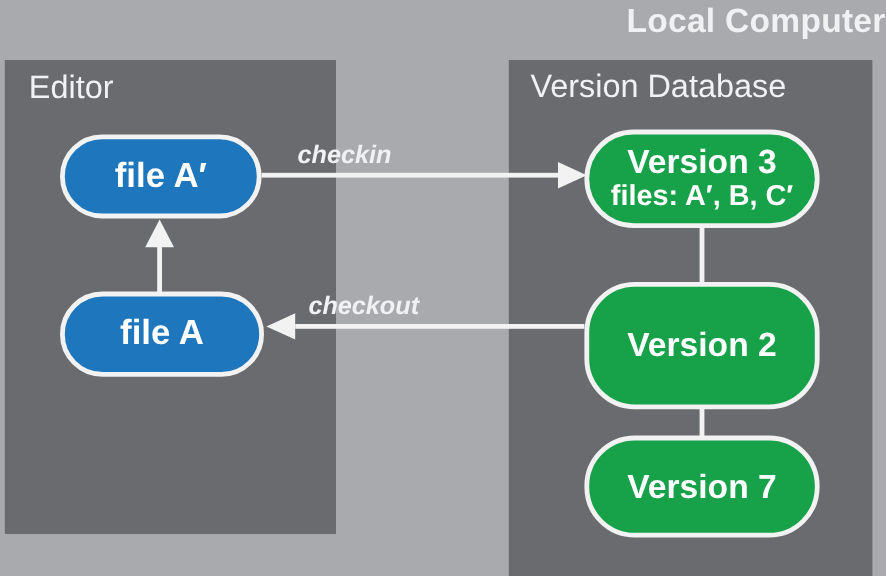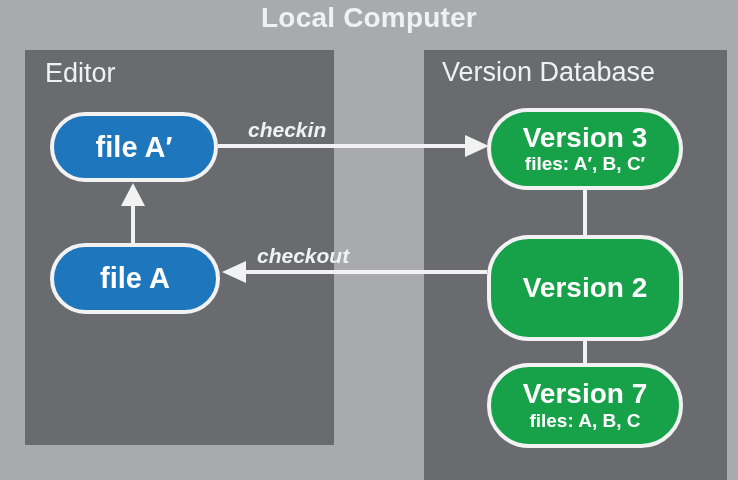--- a/index.html
+++ b/index.html
@@ -11,21 +11,21 @@
     position: relative;
     width: 738px;
     height: 480px;
     background: var(--background, #a8aaad);
     overflow: hidden;
   }
   .title {
     position: absolute;
     left: 0; top: 2px;
     width: 100%;
-    text-align: center;
+    text-align: right;
     font-size: 28px;
     font-weight: 700;
     color: var(--text-light, #f0f1f2);
     letter-spacing: 0.2px;
   }
   .panel {
     position: absolute;
     background: var(--panel, #6a6b6e);
   }
   .panel-label {
@@ -53,21 +53,21 @@
     font-weight: 700;
     line-height: 1;
   }
   .v-name {
     font-size: 28px;
     font-weight: 600;
     line-height: 1.05;
     text-align: right;
   }
   .v-files {
-    font-size: 19px;
+    font-size: 24px;
     font-weight: 700;
     line-height: 1.15;
     margin-top: 1px;
   }
   .hline {
     position: absolute;
     height: 4px;
     background: var(--line, #f2f2f3);
   }
   .vline {
@@ -100,21 +100,21 @@
     font-style: italic;
   }
 </style>
 </head>
 <body>
 
 <div class="stage">
 
   <div class="title">Local Computer</div>
 
-  <div class="panel" style="left:25px; top:50px; width:309px; height:395px;">
+  <div class="panel" style="left:4px; top:50px; width:276px; height:395px;">
     <div class="panel-label" style="left:20px; top:8px;">Editor</div>
   </div>
 
   <div class="panel" style="left:424px; top:50px; width:303px; height:474px;">
     <div class="panel-label" style="left:18px; top:7px;">Version Database</div>
   </div>
 
   <div class="hline" style="left:218px; top:144px; width:248px;"></div>
   <div class="tri tri-right" style="left:465px; top:135px;"></div>
   <div class="arrow-label" style="left:248px; top:118px; width:200px;">checkin</div>
@@ -138,16 +138,15 @@
 
   <div class="pill green" style="left:487px; top:108px; width:196px; height:82px;">
     <div class="v-name">Version 3</div>
     <div class="v-files">files: A′, B, C′</div>
   </div>
   <div class="pill green" style="left:487px; top:235px; width:196px; height:106px;">
     <div class="v-name">Version 2</div>
   </div>
   <div class="pill green" style="left:487px; top:363px; width:196px; height:85px;">
     <div class="v-name">Version 7</div>
-    <div class="v-files">files: A, B, C</div>
   </div>
 
 </div>
 
 </body></html>

